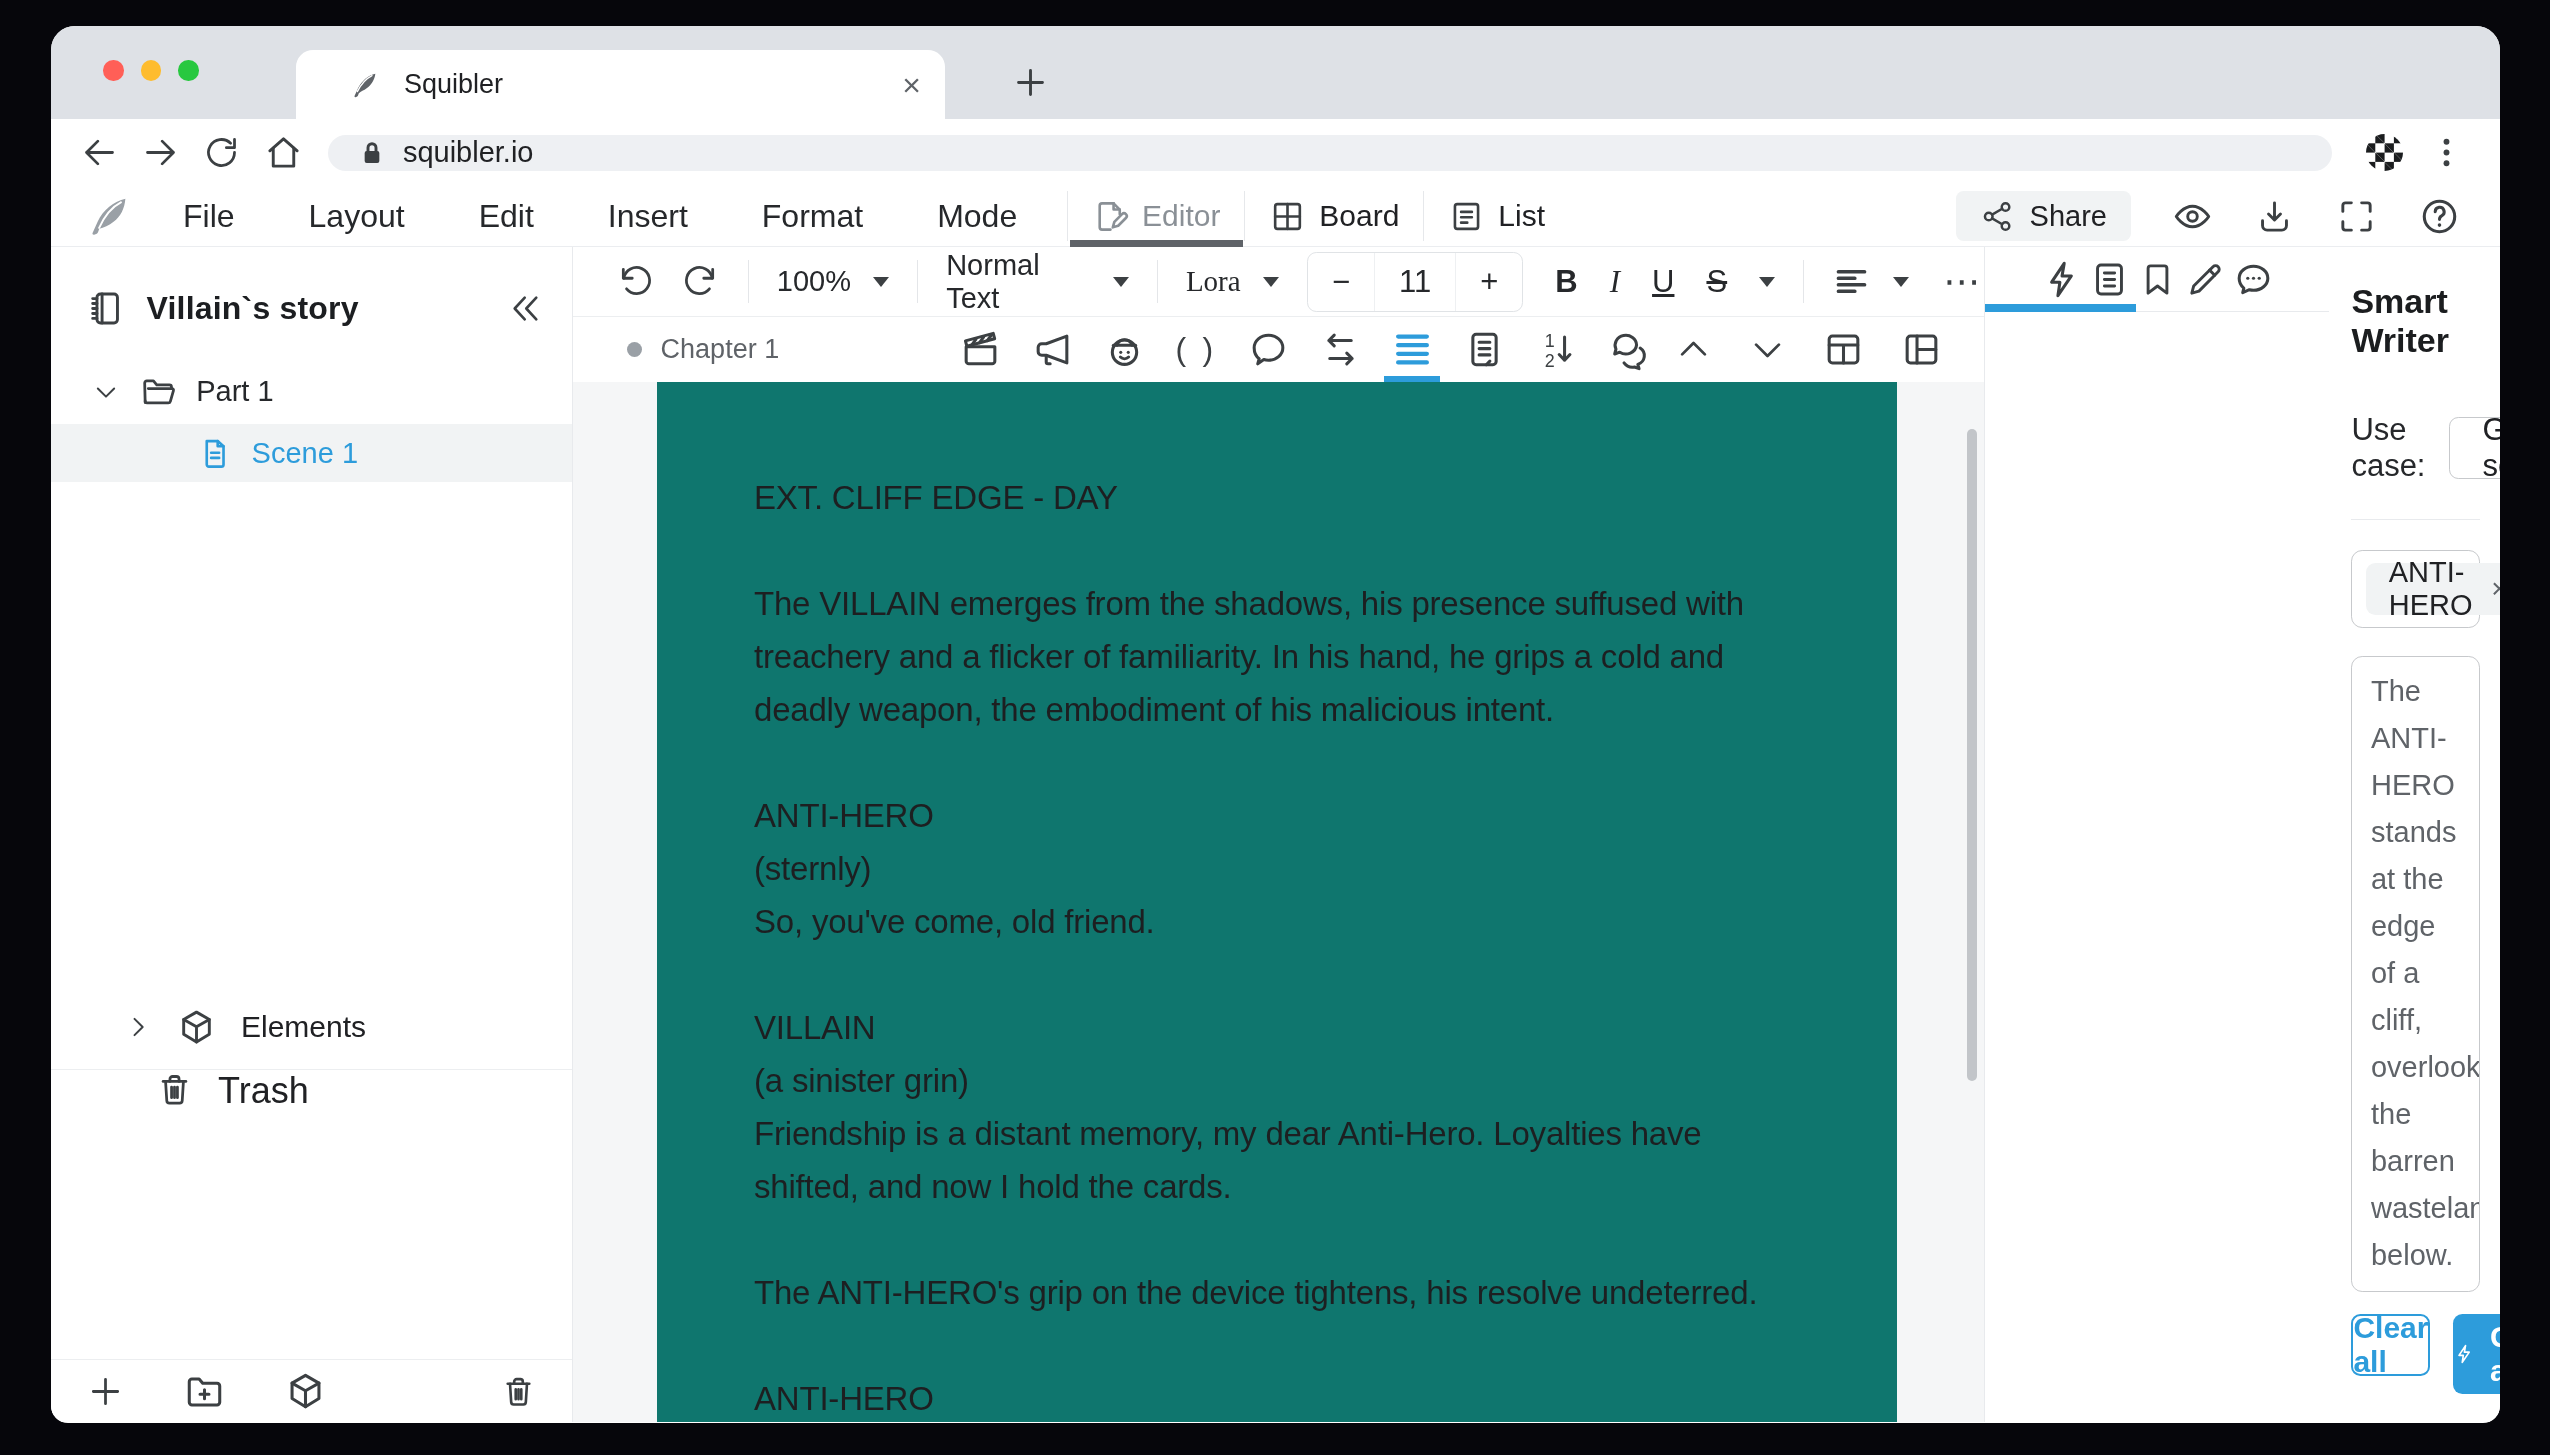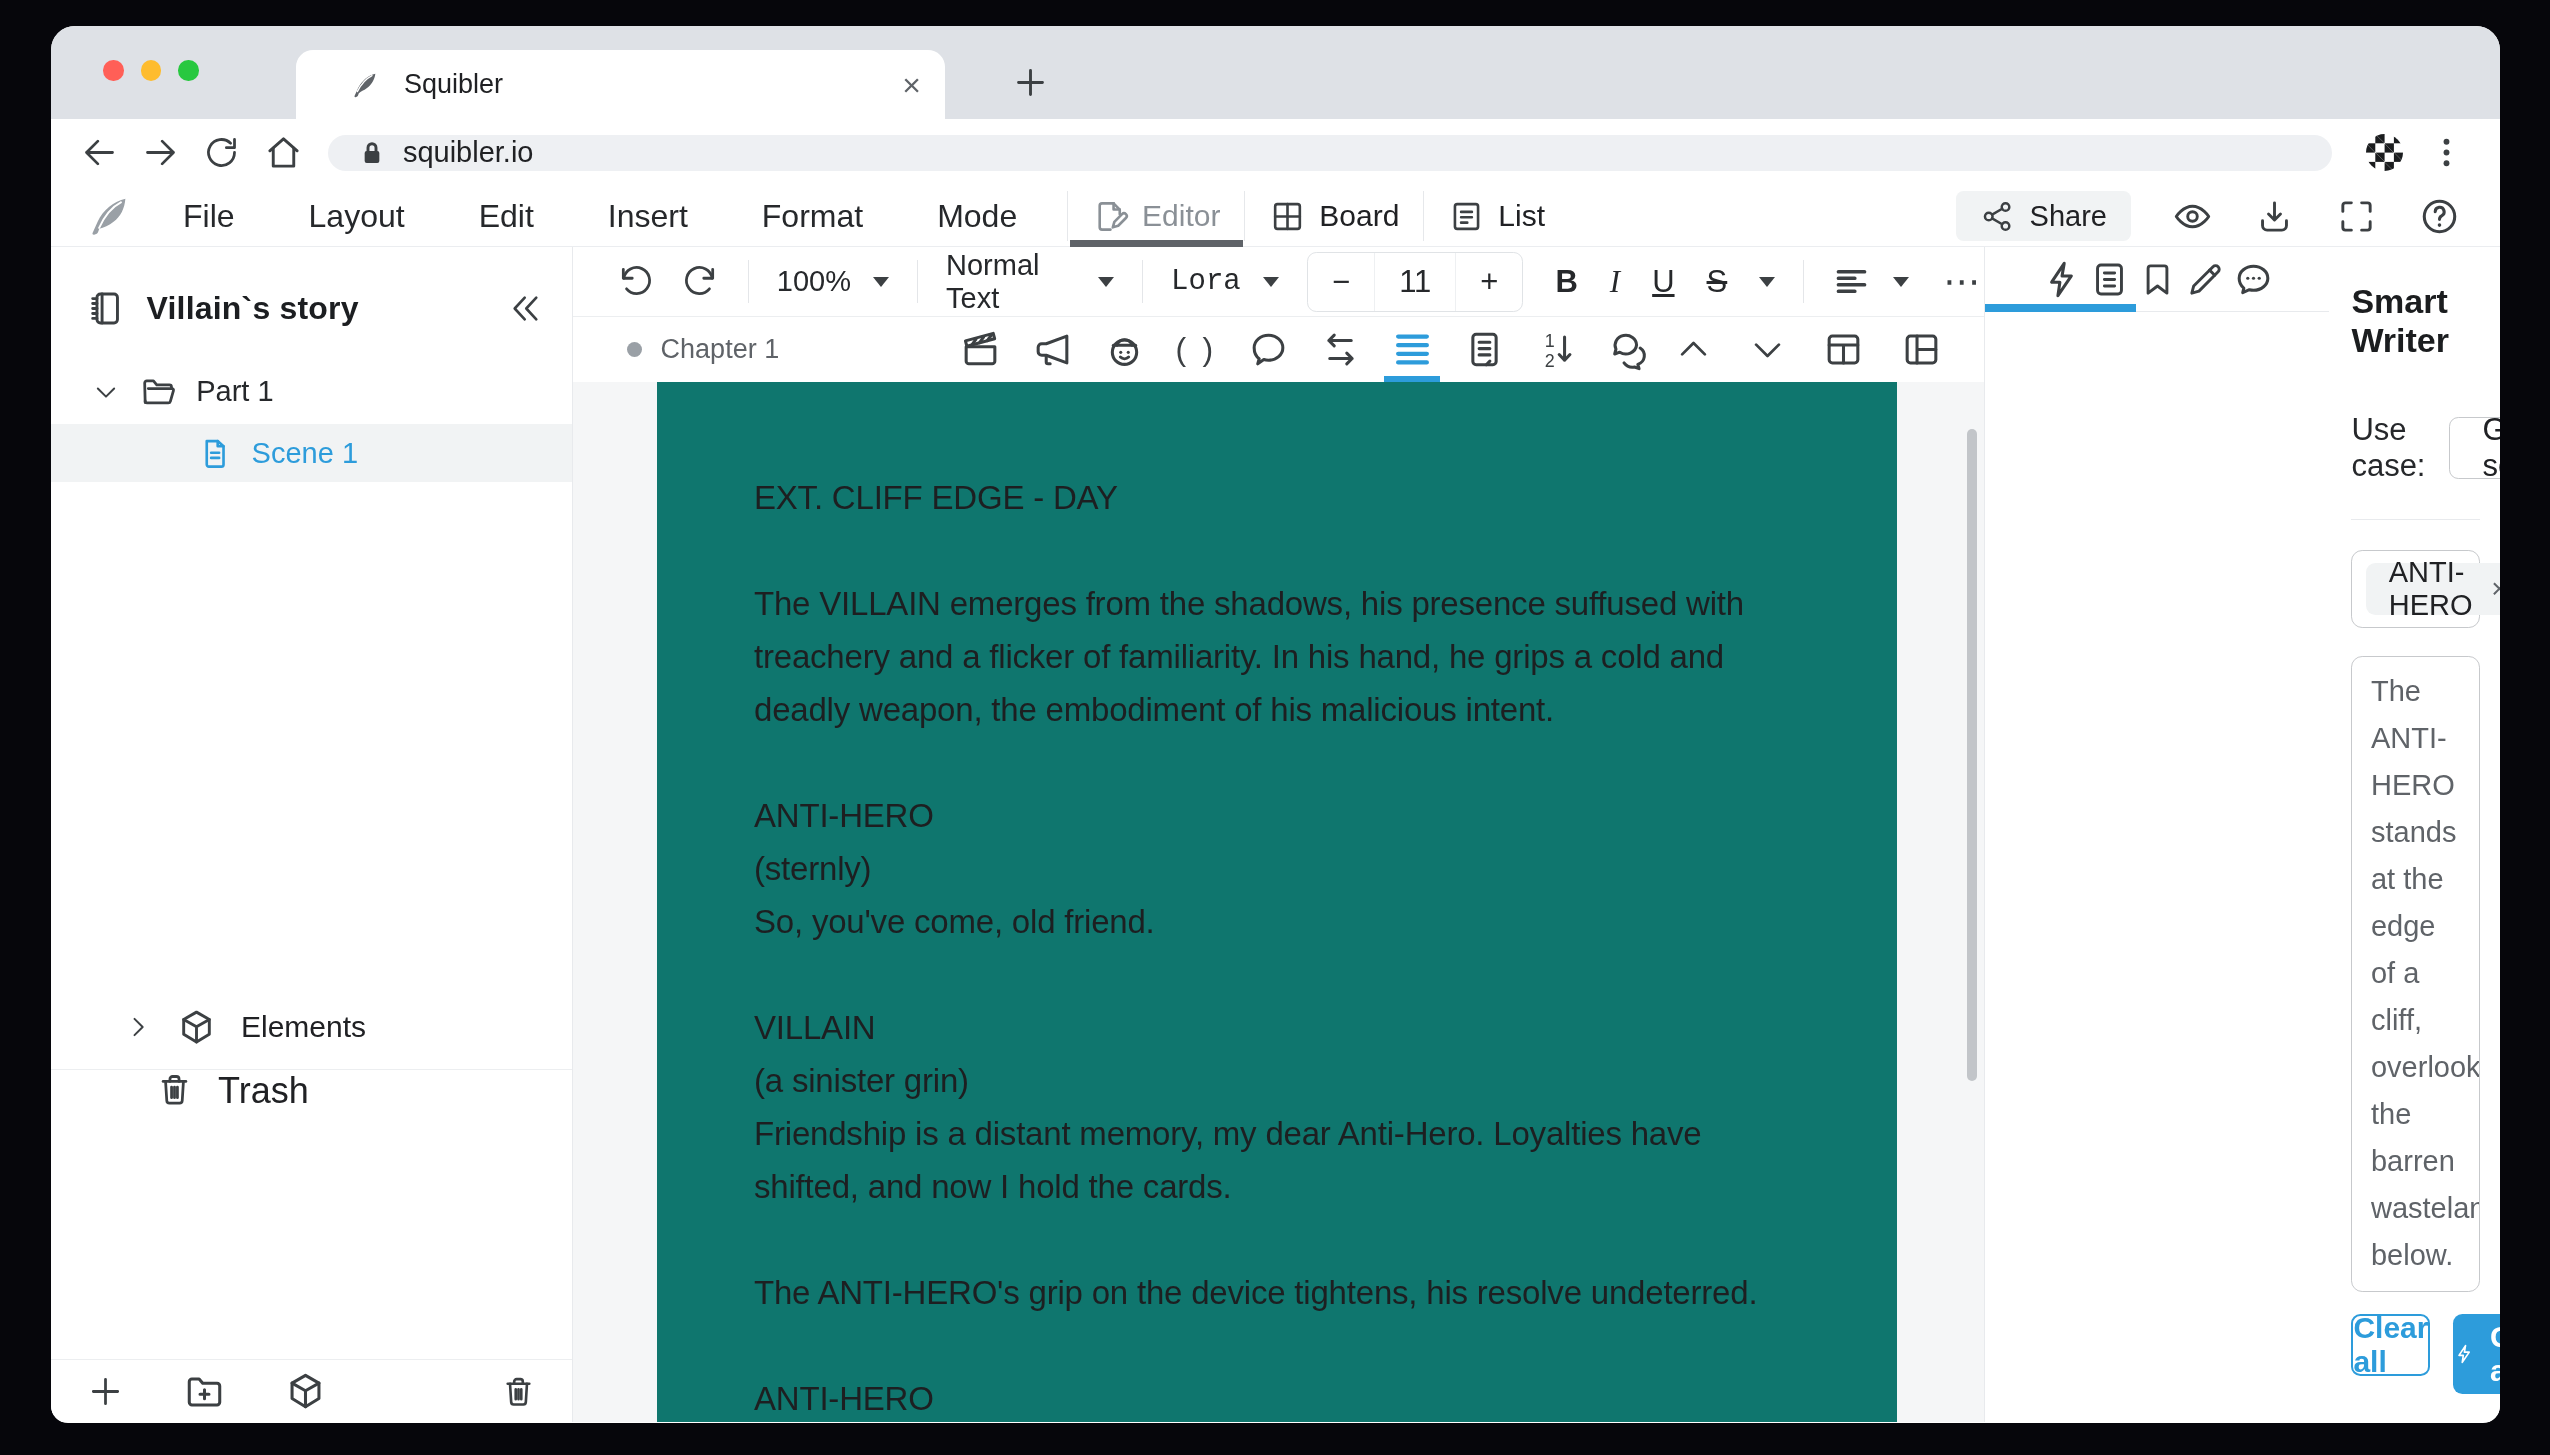--- a/index.html
+++ b/index.html
@@ -66,21 +66,21 @@
   .sb-footer{height:63px;border-top:0.9px solid #eceef0;display:flex;align-items:center;padding:0 35px;gap:58px;}
   .sb-footer .spacer{flex:1;}
 
   
   .edcol{flex:1;min-width:0;display:flex;flex-direction:column;background:#fff;}
   .toolbar{height:70px;display:flex;align-items:center;padding-left:43px;border-bottom:0.9px solid #eceef0;}
   .tsep{width:0.9px;height:43px;background:#e4e6e9;margin:0 28px;}
   .tbtn{display:flex;align-items:center;gap:13px;font-size:29px;color:#26282b;}
   .caret{width:0;height:0;border-left:8.4px solid transparent;border-right:8.4px solid transparent;
          border-top:10.3px solid #3c4043;margin-left:9.3px;}
-  .serif{font-family:Liberation Mono, monospace;}
+  .serif{font-family:Liberation Serif, serif;}
   .sizer{display:flex;align-items:center;border:0.9px solid #e0e3e6;border-radius:9.3px;height:60px;margin-left:28px;}
   .sizer>div{padding:0 24px;font-size:31px;color:#26282b;display:flex;align-items:center;height:100%;}
   .sizer .mid{border-left:0.9px solid #eef0f2;border-right:0.9px solid #eef0f2;}
   .fmt{display:flex;align-items:center;gap:32px;margin-left:32px;font-size:31px;color:#26282b;}
   .fmt .b{font-weight:bold;}
   .fmt .i{font-style:italic;font-family:"Liberation Serif",serif;}
   .fmt .u{text-decoration:underline;}
   .fmt .s{text-decoration:line-through;}
   .dots{font-size:37px;color:#3c4043;letter-spacing:3.7px;margin-left:34px;}
 

